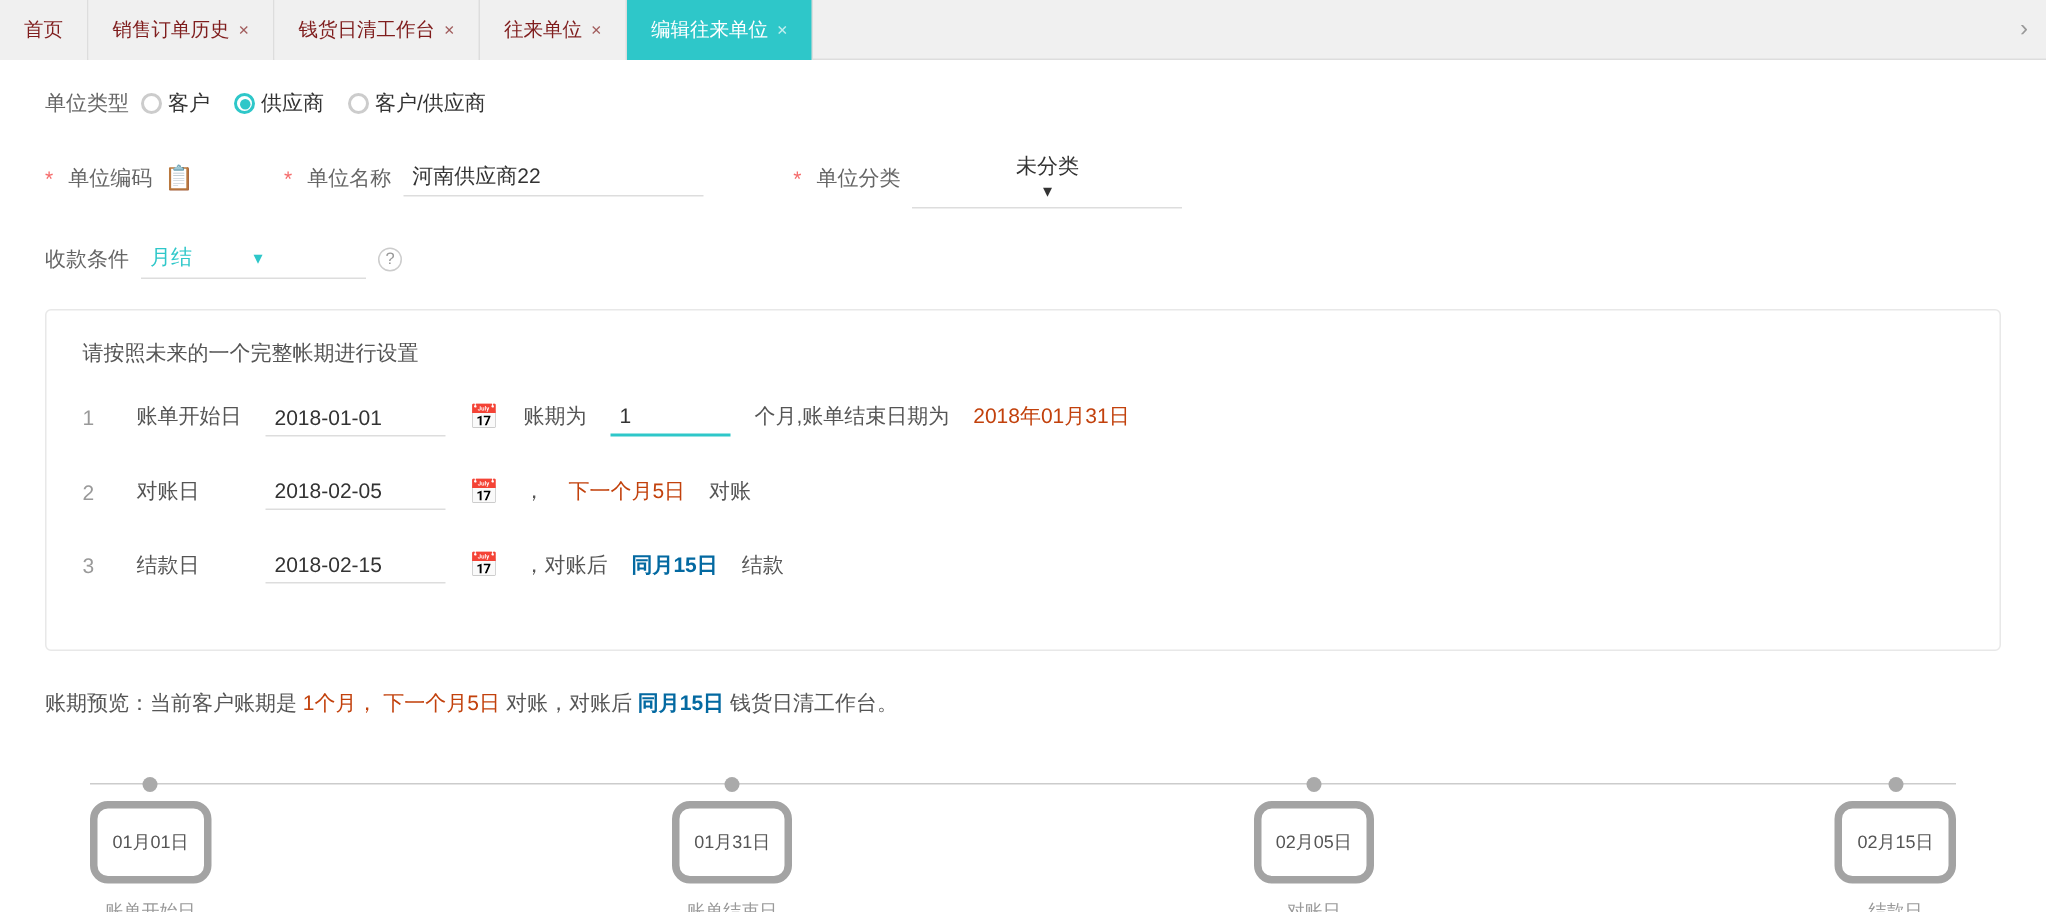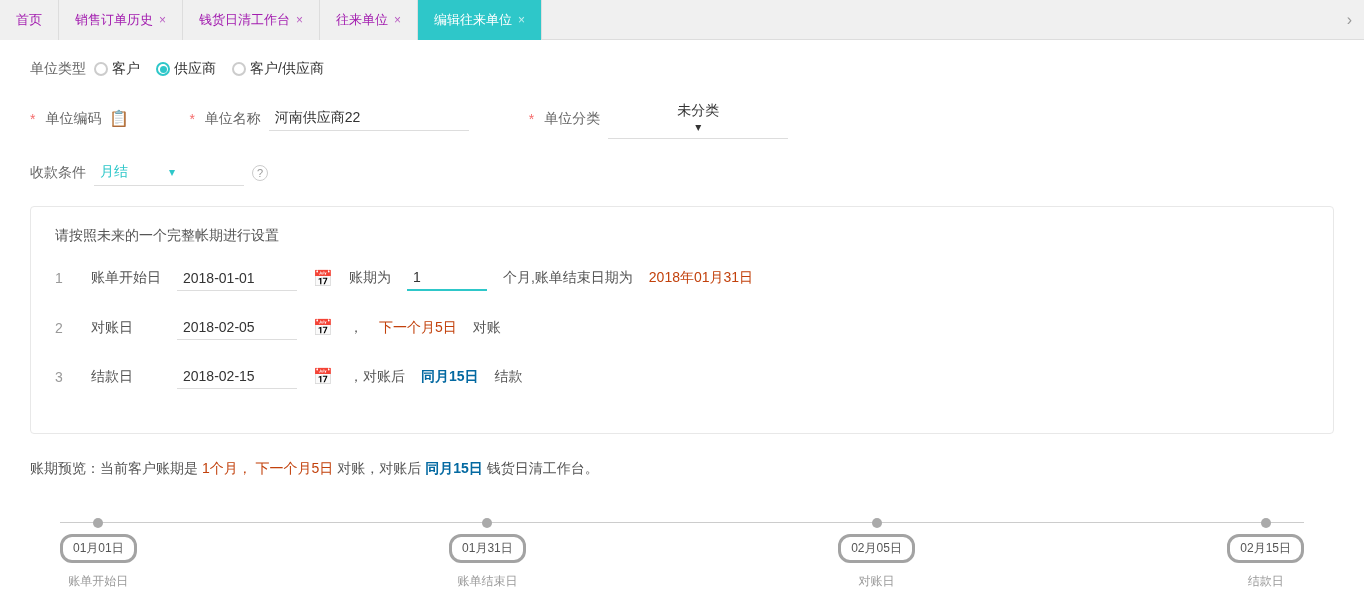--- a/index.html
+++ b/index.html
@@ -14,21 +14,21 @@
       height: 40px;
       padding-left: 0;
     }
     .tab {
       display: flex;
       align-items: center;
       padding: 0 16px;
       height: 40px;
       cursor: pointer;
       font-size: 13px;
-      color: #a21caf;
+      color: #7f1d1d;
       border-right: 1px solid #ddd;
       background: #f0f0f0;
       white-space: nowrap;
       gap: 6px;
     }
     .tab.active {
       background: #2ec7c9;
       color: #fff;
     }
     .tab .close-x {
@@ -228,23 +228,23 @@
       padding: 10px 0;
     }
     .timeline-point {
       display: flex;
       flex-direction: column;
       align-items: center;
       gap: 6px;
     }
     .timeline-date-label {
       background: #fff;
-      border: 3px solid #a3a3a3;
+      border: 5px solid #a3a3a3;
       border-radius: 12px;
-      padding: 3px 10px;
+      padding: 14px 10px;
       font-size: 12px;
       color: #555;
       white-space: nowrap;
       text-align: center;
     }
     .timeline-sublabel {
       font-size: 12px;
       color: #999;
       margin-top: 4px;
     }

